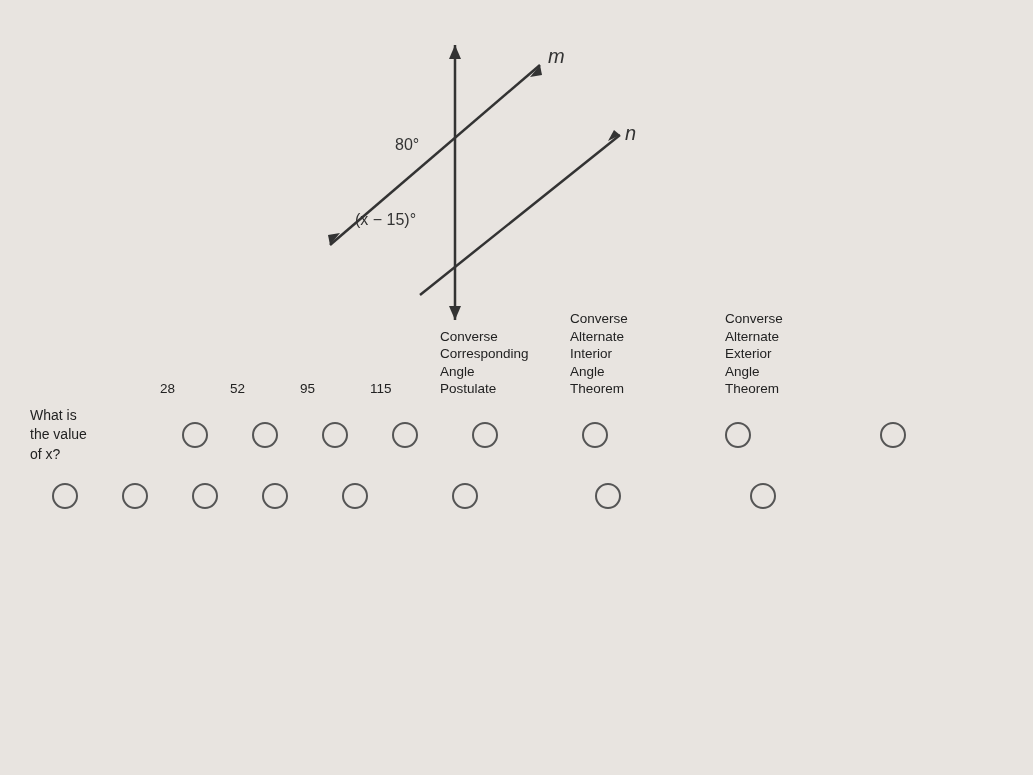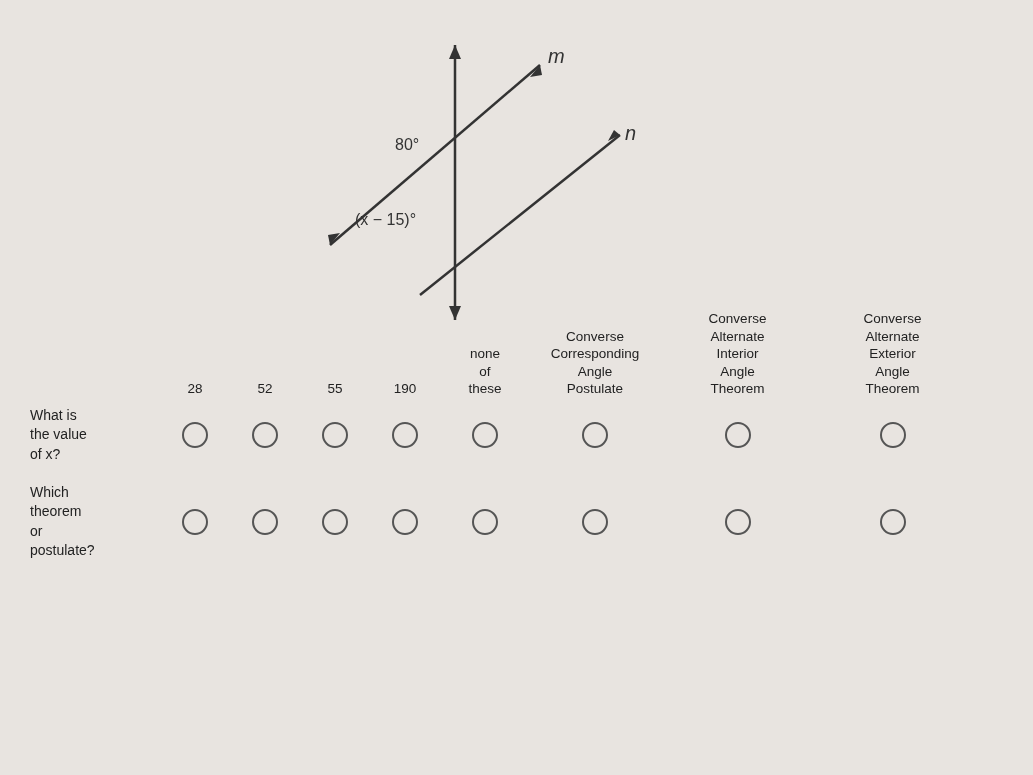--- a/index.html
+++ b/index.html
@@ -54,21 +54,20 @@
       min-width: 130px;
     }
 
     .col-headers {
       display: flex;
       align-items: flex-end;
       flex: 1;
     }
 
     .col-header {
-      text-align: center;
       font-size: 13.5px;
       color: #222;
       line-height: 1.3;
     }
 
     .col-header.num {
       width: 70px;
       min-width: 70px;
     }
 
@@ -180,24 +179,23 @@
   </div>
 
   <div class="table-area">
 
     <div class="header-row">
       <div class="row-label-header"></div>
       <div class="col-headers">
 
         <div class="col-header num">28</div>
         <div class="col-header num">52</div>
-        <div class="col-header num">55</div>
-        <div class="col-header num">190</div>
-
-        <div class="col-header text-col">none<br>of<br>these</div>
+        <div class="col-header num">95</div>
+        <div class="col-header num">115</div>
+
 
         <div class="col-header wide-col">
           Converse<br>Corresponding<br>Angle<br>Postulate
         </div>
 
         <div class="col-header wider-col">
           Converse<br>Alternate<br>Interior<br>Angle<br>Theorem
         </div>
 
         <div class="col-header wider-col">
@@ -235,23 +233,20 @@
           <div class="radio-btn"></div>
         </div>
         <div class="cell wider-col">
           <div class="radio-btn"></div>
         </div>
 
       </div>
     </div>
 
     <div class="data-row">
-      <div class="row-label">
-        Which<br>theorem<br>or<br>postulate?
-      </div>
       <div class="row-cells">
 
         <div class="cell num">
           <div class="radio-btn"></div>
         </div>
         <div class="cell num">
           <div class="radio-btn"></div>
         </div>
         <div class="cell num">
           <div class="radio-btn"></div>

